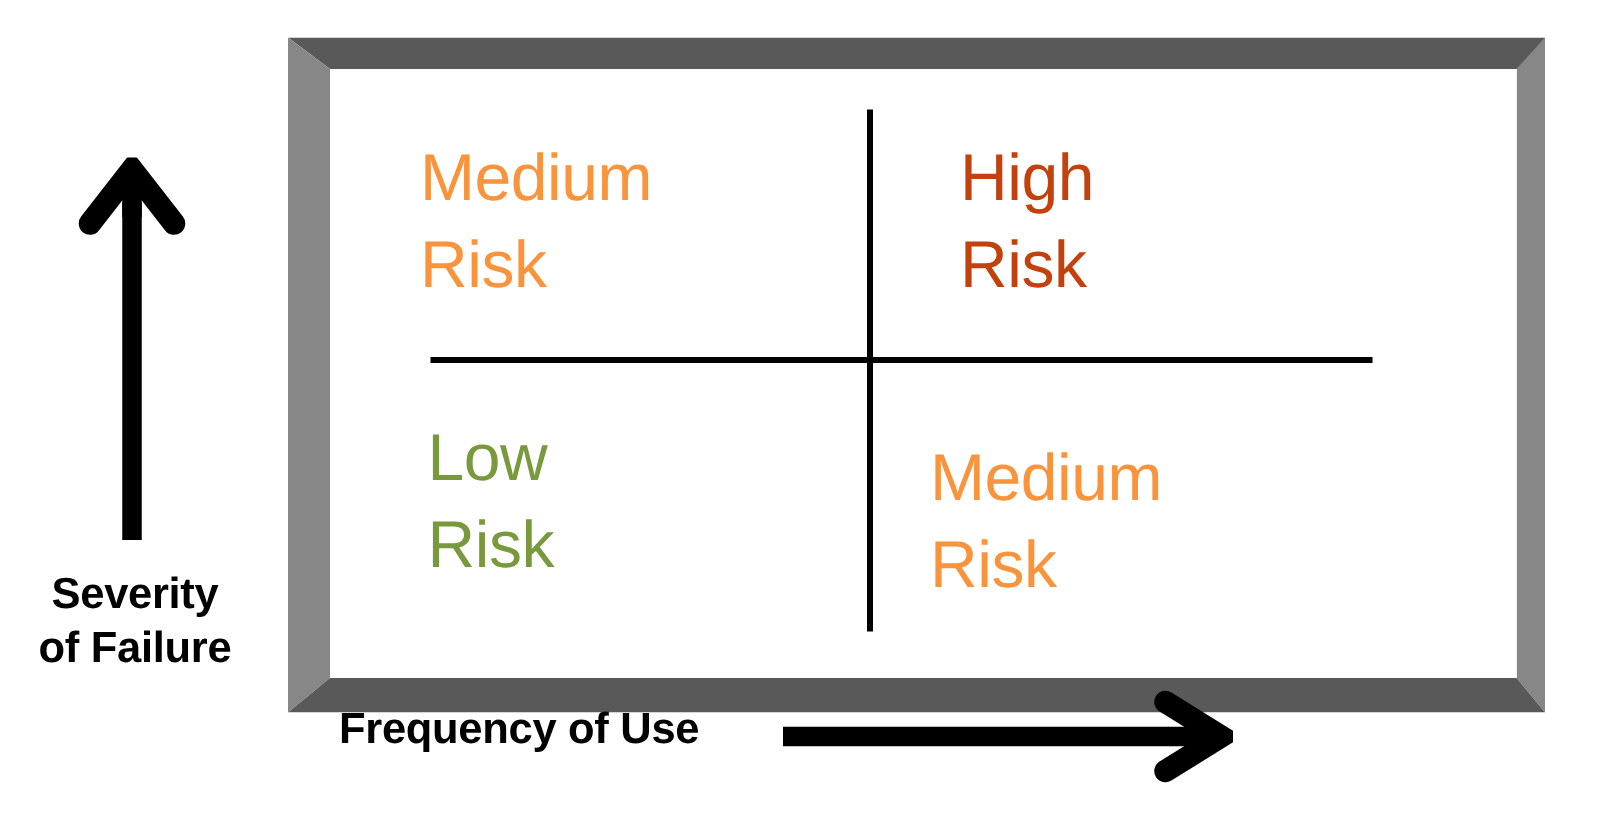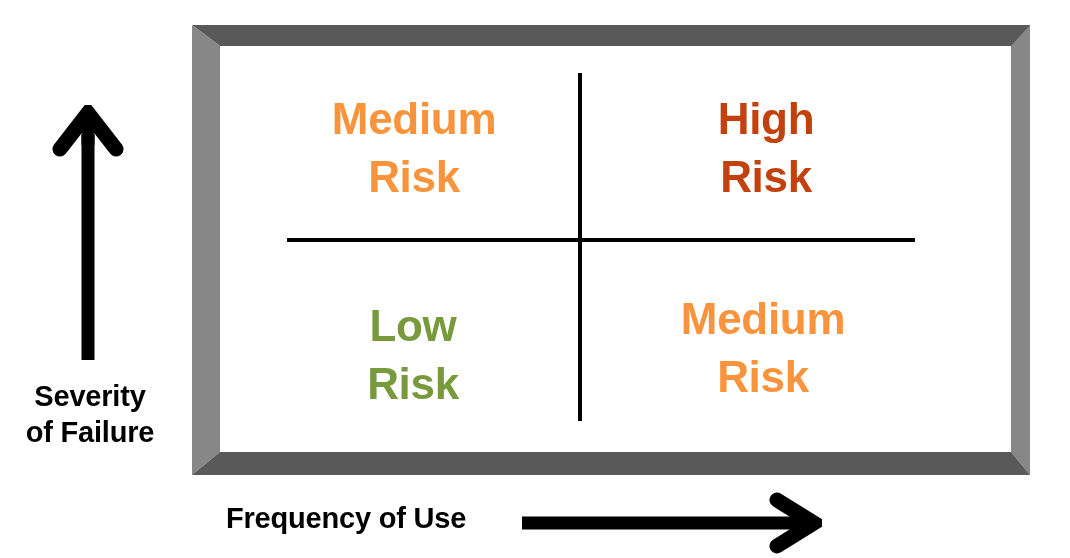--- a/index.html
+++ b/index.html
@@ -54,42 +54,40 @@
     top: 73px;
     width: 4px;
     height: 348px;
     background: #000000;
   }
 
   
   .quadrant-label {
     position: absolute;
     font-family: "Liberation Sans", sans-serif;
-    font-weight: bold;
+    font-weight: normal;
     font-size: 44px;
     line-height: 58px;
-    text-align: center;
     white-space: pre-line;
     letter-spacing: -0.3px;
   }
   #quadrant-medium-top-left {
     left: 280px;
     top: 90px;
     width: 268px;
   }
   #quadrant-high-top-right {
     left: 640px;
     top: 90px;
     width: 252px;
   }
   #quadrant-low-bottom-left {
     left: 285px;
     top: 277px;
     width: 256px;
-    margin-top: 20px;
   }
   #quadrant-medium-bottom-right {
     left: 620px;
     top: 290px;
     width: 286px;
   }
 
   
   #y-axis-group {
     position: absolute;
@@ -117,21 +115,21 @@
     line-height: 36px;
     color: #000000;
     white-space: pre-line;
     letter-spacing: -0.2px;
   }
 
   
   #x-axis-group {
     position: absolute;
     left: 200px;
-    top: 492px;
+    top: 460px;
     width: 640px;
     height: 62px;
   }
   #x-axis-label {
     position: absolute;
     left: 26px;
     top: 8px;
     font-family: "Liberation Sans", sans-serif;
     font-weight: bold;
     font-size: 29px;

